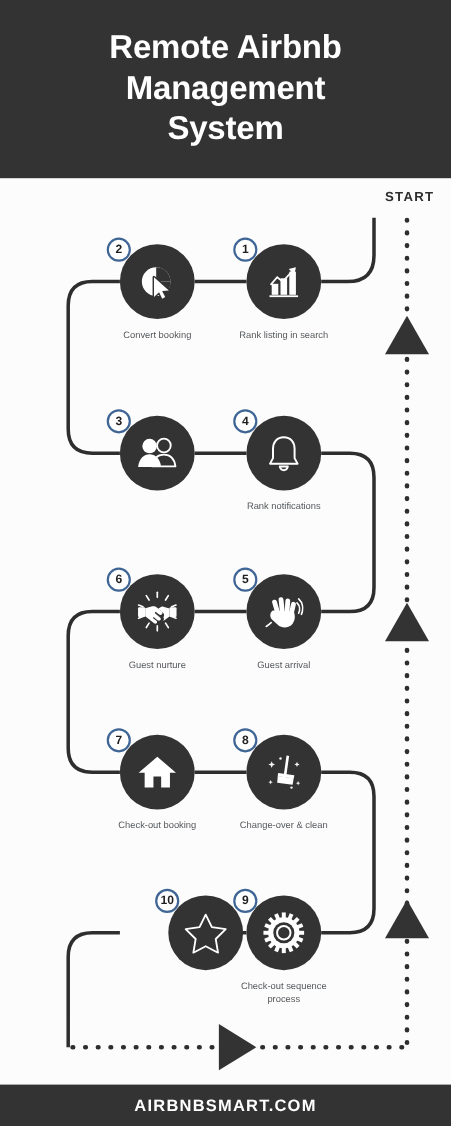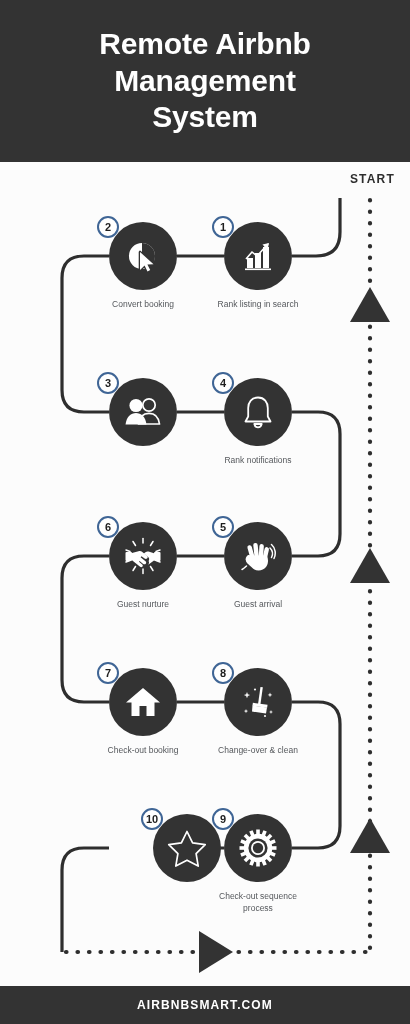--- a/index.html
+++ b/index.html
@@ -123,21 +123,21 @@
     bottom: 0;
     width: 410px;
     height: 38px;
     background: #333333;
     display: flex;
     align-items: center;
     justify-content: center;
   }
   .footer-text {
     color: #ffffff;
-    font-size: 12px;
+    font-size: 15px;
     font-weight: bold;
     letter-spacing: 1.1px;
   }
 </style>
 </head>
 <body>
 
 <div class="page">
 
   <div class="header">

